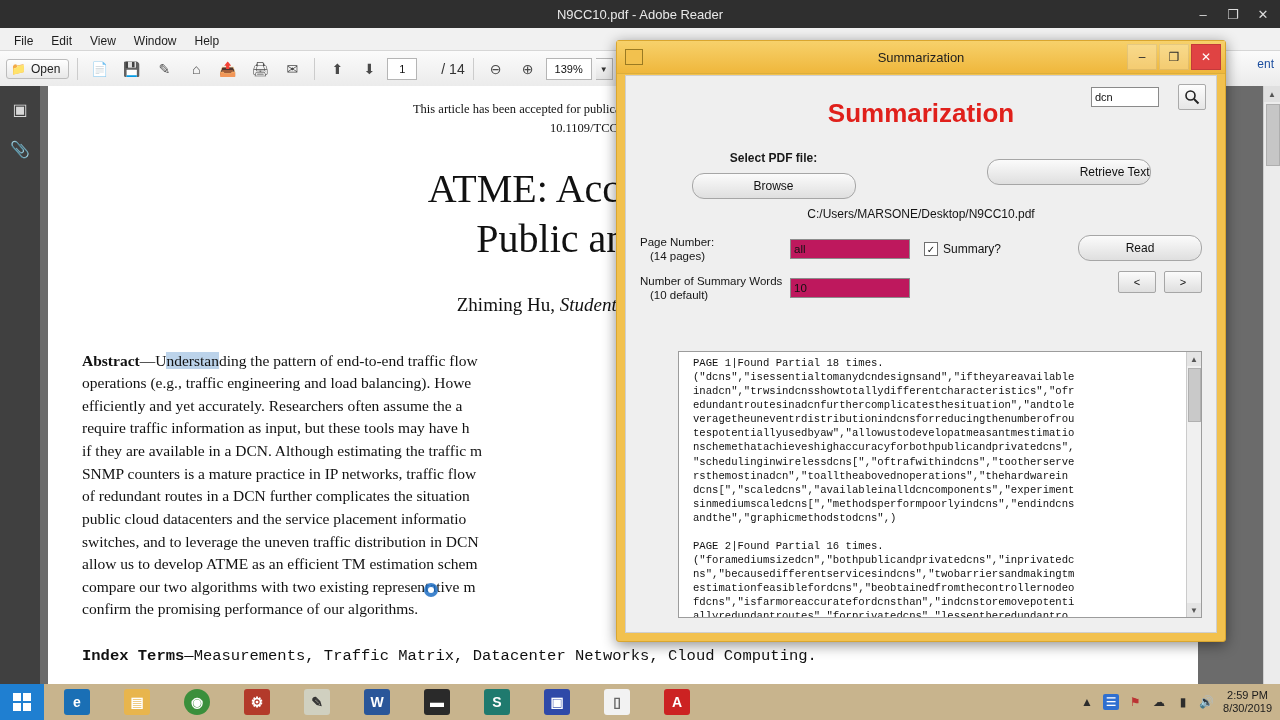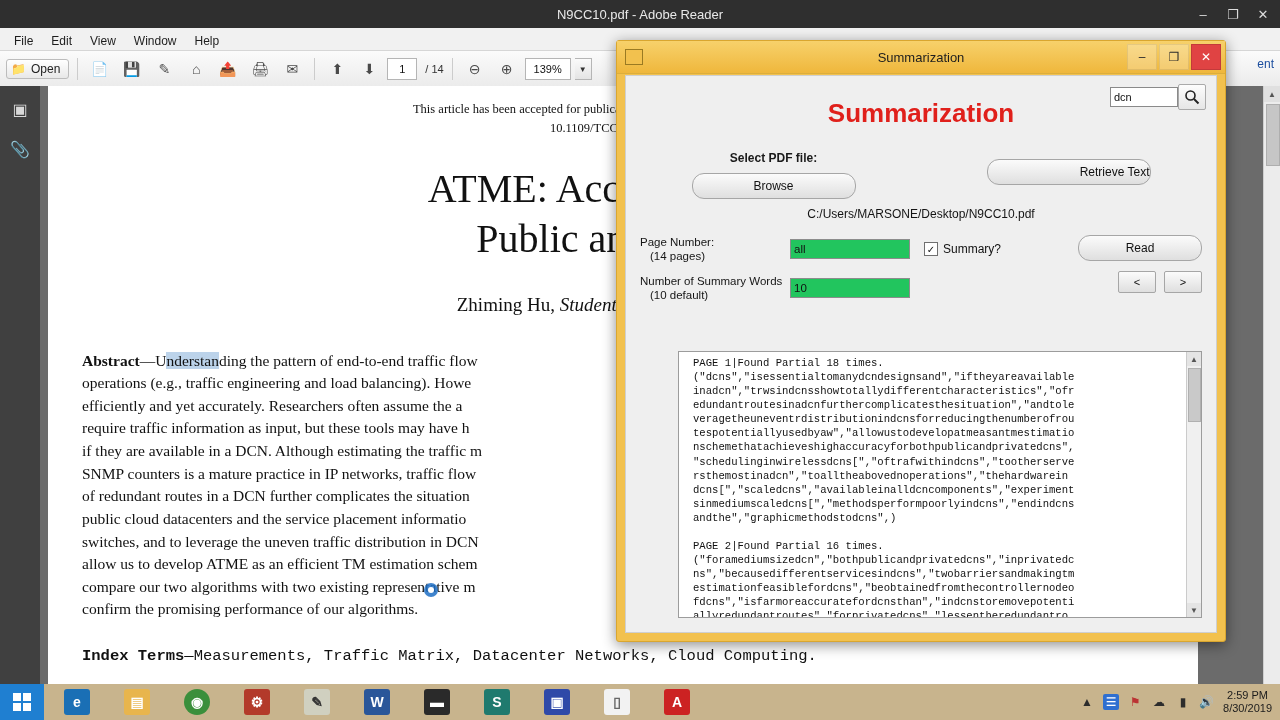--- a/index.html
+++ b/index.html
@@ -20,21 +20,21 @@
   .win-controls{position:absolute;right:2px;top:0;height:28px;display:flex;align-items:center;}
   .win-btn{width:30px;height:26px;display:flex;align-items:center;justify-content:center;color:#dcdcdc;font-size:13px;}
   .menubar{height:22px;background:#f1f1f1;border-bottom:1px solid #d6d6d6;display:flex;align-items:flex-end;padding-left:6px;gap:2px;}
   .menubar span{font-size:12px;color:#1d1d1d;padding:2px 8px;}
 
   .toolbar{height:36px;background:linear-gradient(#fbfbfb,#ebebeb);border-bottom:1px solid #c9c9c9;display:flex;align-items:center;padding:0 6px;gap:4px;position:relative;}
   .tb-btn{width:26px;height:26px;border:1px solid transparent;border-radius:3px;display:flex;align-items:center;justify-content:center;color:#4a4a4a;font-size:14px;}
   .tb-open{display:flex;align-items:center;gap:5px;padding:2px 8px 2px 4px;border:1px solid #bcbcbc;border-radius:3px;background:linear-gradient(#ffffff,#e8e8e8);font-size:12px;color:#222;}
   .sep{width:1px;height:22px;background:#cccccc;margin:0 4px;}
   .pagebox{width:28px;height:20px;border:1px solid #b5b5b5;background:#fff;font-size:11px;text-align:center;line-height:20px;color:#111;}
-  .pagetot{font-size:11px;color:#333;margin-left:4px;}
+  .pagetot{font-size:14px;color:#333;margin-left:20px;}
   .zoombox{width:44px;height:20px;border:1px solid #b5b5b5;background:#fff;font-size:11px;text-align:center;line-height:20px;color:#111;}
   .zoomarrow{width:16px;height:20px;border:1px solid #b5b5b5;border-left:none;background:linear-gradient(#fafafa,#e4e4e4);font-size:8px;display:flex;align-items:center;justify-content:center;color:#333;}
   .tb-right{position:absolute;right:6px;top:6px;font-size:12px;color:#1a4d9e;}
 
   .reader-body{position:absolute;left:0;top:86px;right:0;bottom:0;background:#5a5a5a;display:flex;}
   .leftrail{width:40px;background:#404040;display:flex;flex-direction:column;align-items:center;padding-top:12px;gap:18px;}
   .rail-ico{width:22px;height:22px;color:#d8d8d8;display:flex;align-items:center;justify-content:center;font-size:16px;}
   .pageview{flex:1;background:#6b6b6b;position:relative;overflow:hidden;}
   .paper{position:absolute;left:8px;top:0;width:1150px;height:600px;background:#ffffff;}
   .paper-inner{padding:14px 34px;color:#111;}
@@ -55,39 +55,39 @@
   
   .dialog{position:absolute;left:616px;top:40px;width:608px;height:600px;background:#f2c14e;border:1px solid #d9a62f;border-radius:3px;box-shadow:0 3px 14px rgba(0,0,0,.45);}
   .dlg-title{height:32px;background:linear-gradient(#f7d16b,#efb73c);display:flex;align-items:center;position:relative;border-bottom:1px solid #dcae3c;}
   .dlg-icon{margin-left:8px;width:16px;height:14px;background:#f2c14e;border:1px solid #9a7a22;}
   .dlg-title-text{position:absolute;left:0;right:0;text-align:center;font-size:13px;color:#1d1d1d;}
   .dlg-wc{position:absolute;right:4px;top:3px;display:flex;gap:2px;}
   .dlg-wbtn{width:28px;height:24px;display:flex;align-items:center;justify-content:center;font-size:12px;color:#2a2a2a;background:rgba(255,255,255,.25);border:1px solid rgba(0,0,0,.08);}
   .dlg-wbtn.close{background:#e04343;color:#fff;border-color:#c33a3a;}
   .dlg-body{position:absolute;left:8px;top:34px;right:8px;bottom:8px;background:#efefef;border:1px solid #cfcfcf;}
 
-  .srch{position:absolute;right:10px;top:8px;display:flex;align-items:center;gap:0;}
+  .srch{position:absolute;right:10px;top:8px;display:flex;align-items:center;gap:19px;}
   .srch input{width:60px;height:18px;border:1px solid #8a8a8a;font-size:11px;padding:0 3px;color:#111;background:#fff;}
   .srch-btn{width:26px;height:24px;background:linear-gradient(#fdfdfd,#e6e6e6);border:1px solid #aaa;border-radius:2px;display:flex;align-items:center;justify-content:center;}
 
   .dlg-h1{text-align:center;color:#e0201b;font-size:26px;font-weight:bold;margin-top:22px;}
   .row-sel{display:flex;margin-top:22px;}
   .col-left{width:50%;text-align:center;}
   .col-right{width:50%;text-align:center;}
   .lbl{font-size:12px;font-weight:bold;color:#1a1a1a;}
   .lbl-reg{font-size:12px;color:#1a1a1a;}
   .btn{display:inline-block;height:24px;line-height:24px;min-width:120px;background:linear-gradient(#fbfbfb,#dfdfdf);border:1px solid #a6a6a6;border-radius:12px;font-size:12px;color:#111;text-align:center;}
   .btn.wide{min-width:162px;}
   .filepath{text-align:center;font-size:12px;color:#141414;margin-top:8px;font-family:"Liberation Sans",sans-serif;}
 
   .form{position:relative;margin-top:14px;padding:0 14px;}
   .f-row{display:flex;align-items:center;margin-bottom:10px;}
   .f-lab{width:150px;font-size:11.5px;color:#151515;line-height:1.25;}
   .f-lab .sub{display:block;padding-left:10px;}
-  .f-inp{width:112px;height:18px;border:1px solid #8c8c8c;background:#22c55e;font-size:11.5px;color:#111;padding:0 3px;line-height:18px;}
+  .f-inp{width:112px;height:18px;border:1px solid #8c8c8c;background:#be185d;font-size:11.5px;color:#111;padding:0 3px;line-height:18px;}
   .chk{display:flex;align-items:center;gap:5px;margin-left:14px;font-size:12px;color:#111;}
   .chkbox{width:12px;height:12px;border:1px solid #6f6f6f;background:#fff;display:flex;align-items:center;justify-content:center;font-size:10px;color:#111;}
   .btn-read{position:absolute;right:14px;top:0;min-width:122px;height:24px;line-height:24px;}
   .navbtns{position:absolute;right:14px;top:36px;display:flex;gap:8px;}
   .navbtn{width:36px;height:20px;line-height:20px;font-size:11px;text-align:center;background:linear-gradient(#fbfbfb,#dfdfdf);border:1px solid #a6a6a6;border-radius:2px;color:#111;}
 
   .textarea{position:absolute;left:52px;top:275px;right:14px;bottom:14px;background:#fff;border:1px solid #9c9c9c;overflow:hidden;}
   .ta-inner{position:absolute;left:0;top:0;right:14px;bottom:0;padding:4px 14px;font-family:"Liberation Mono", monospace;font-size:10.6px;line-height:1.33;color:#111;white-space:pre-wrap;word-break:break-all;overflow:hidden;}
   .ta-scroll{position:absolute;right:0;top:0;width:14px;bottom:0;background:#f0f0f0;border-left:1px solid #cbcbcb;}
   .ta-up,.ta-dn{height:14px;display:flex;align-items:center;justify-content:center;font-size:8px;color:#555;background:#e4e4e4;}

